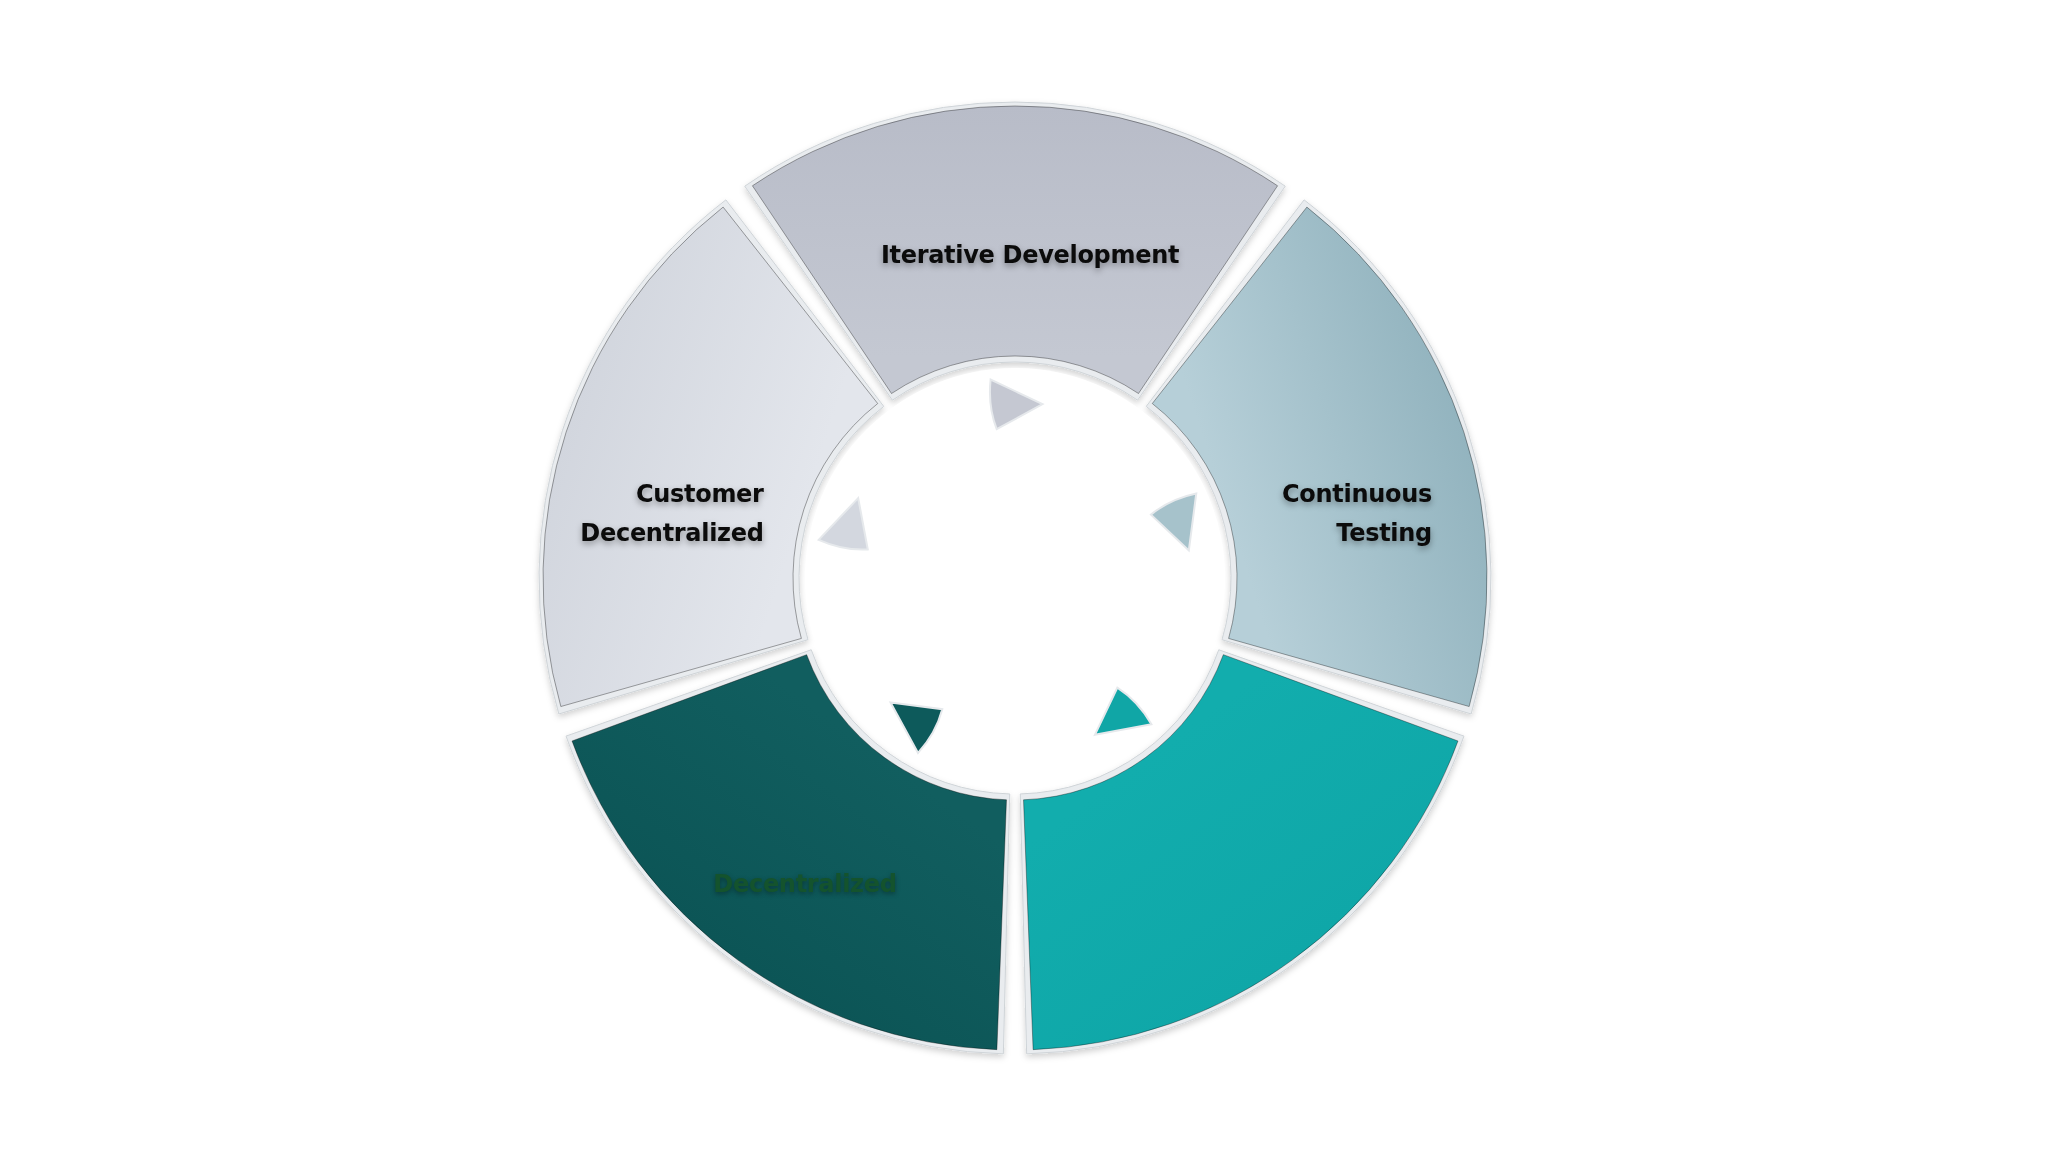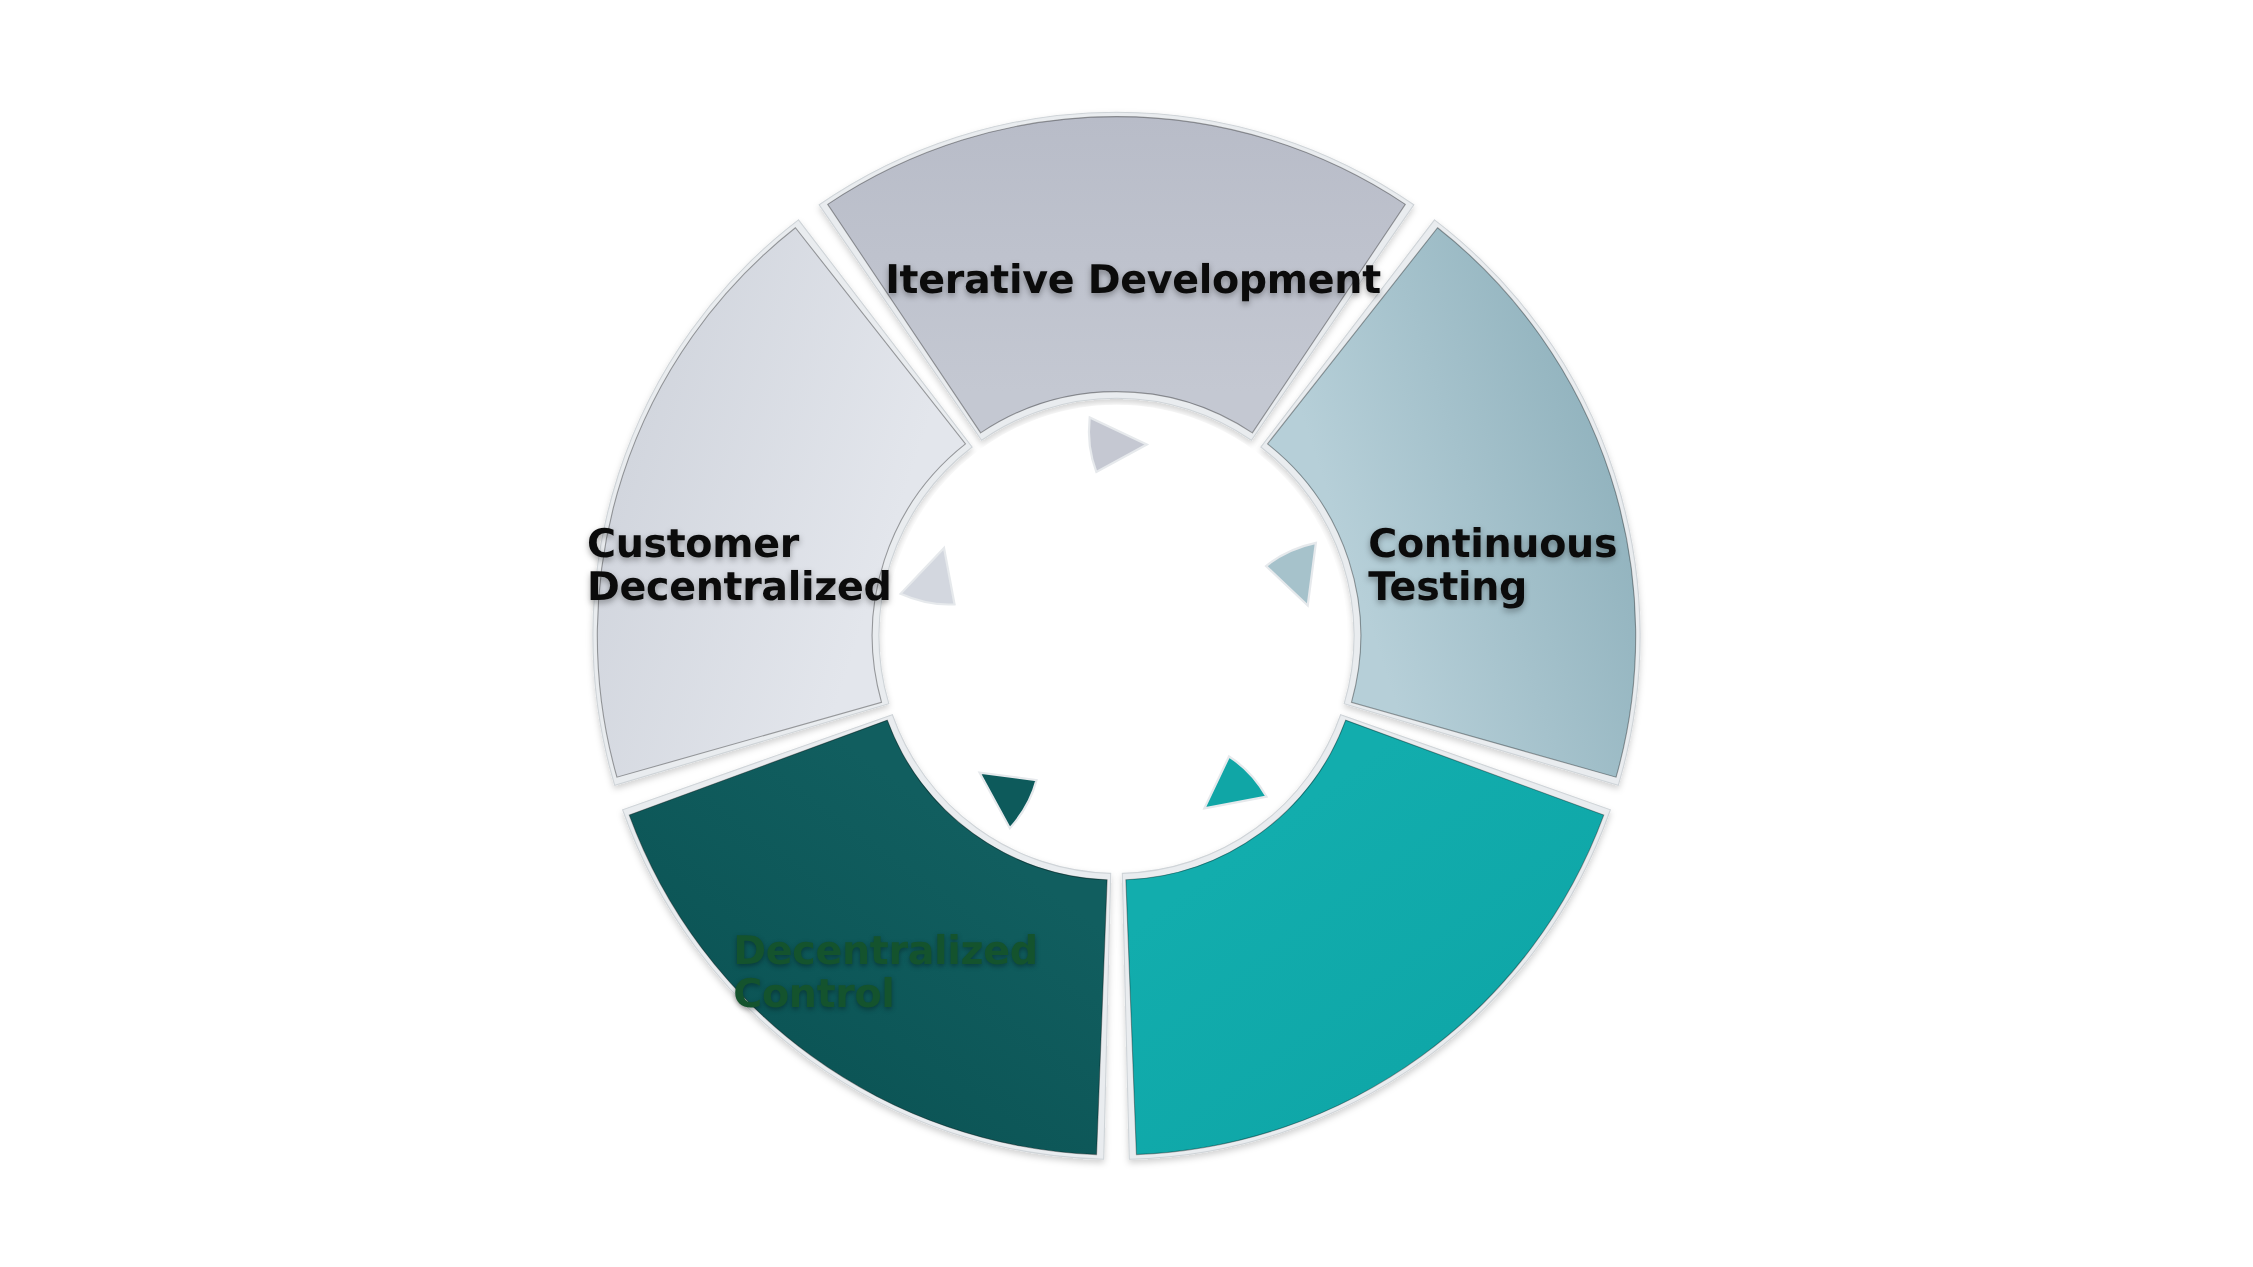--- a/index.html
+++ b/index.html
@@ -2,24 +2,24 @@
 <html><head>
 <meta charset="utf-8">
 <style>
   html, body { margin: 0; padding: 0; background: #ffffff; }
   body { width: 2048px; height: 1152px; position: relative; overflow: hidden; }
   .stage { position: absolute; left: 0; top: 0; width: 2048px; height: 1152px; }
   svg.wheel { position: absolute; left: 0; top: 0; }
   .label {
     position: absolute;
     transform: translate(-50%, -50%);
-    text-align: left;
+    text-align: right;
     font-family: "DejaVu Sans", sans-serif;
     font-weight: bold;
-    font-size: 36px;
+    font-size: 24px;
     line-height: 39px;
     letter-spacing: -0.3px;
     white-space: nowrap;
   }
   .label.dark { color: #0b0b0b; text-shadow: 0 3px 6px rgba(0,0,0,0.35); }
   .label.light { color: #14532d; text-shadow: 0 2px 5px rgba(0,0,0,0.35); }
   .label span { display: block; }
 </style>
 </head>
 <body>
@@ -80,20 +80,19 @@
   <div class="label dark" style="left:1357px; top:514px;">
     <span>Continuous</span>
     <span>Testing</span>
   </div>
 
   <div class="label dark" style="left:1207px; top:884px;">
   </div>
 
   <div class="label light" style="left:805px; top:884px;">
     <span>Decentralized</span>
-    <span>Control</span>
   </div>
 
   <div class="label dark" style="left:672px; top:514px;">
     <span>Customer</span>
     <span>Decentralized</span>
   </div>
 </div>
 
 </body></html>

